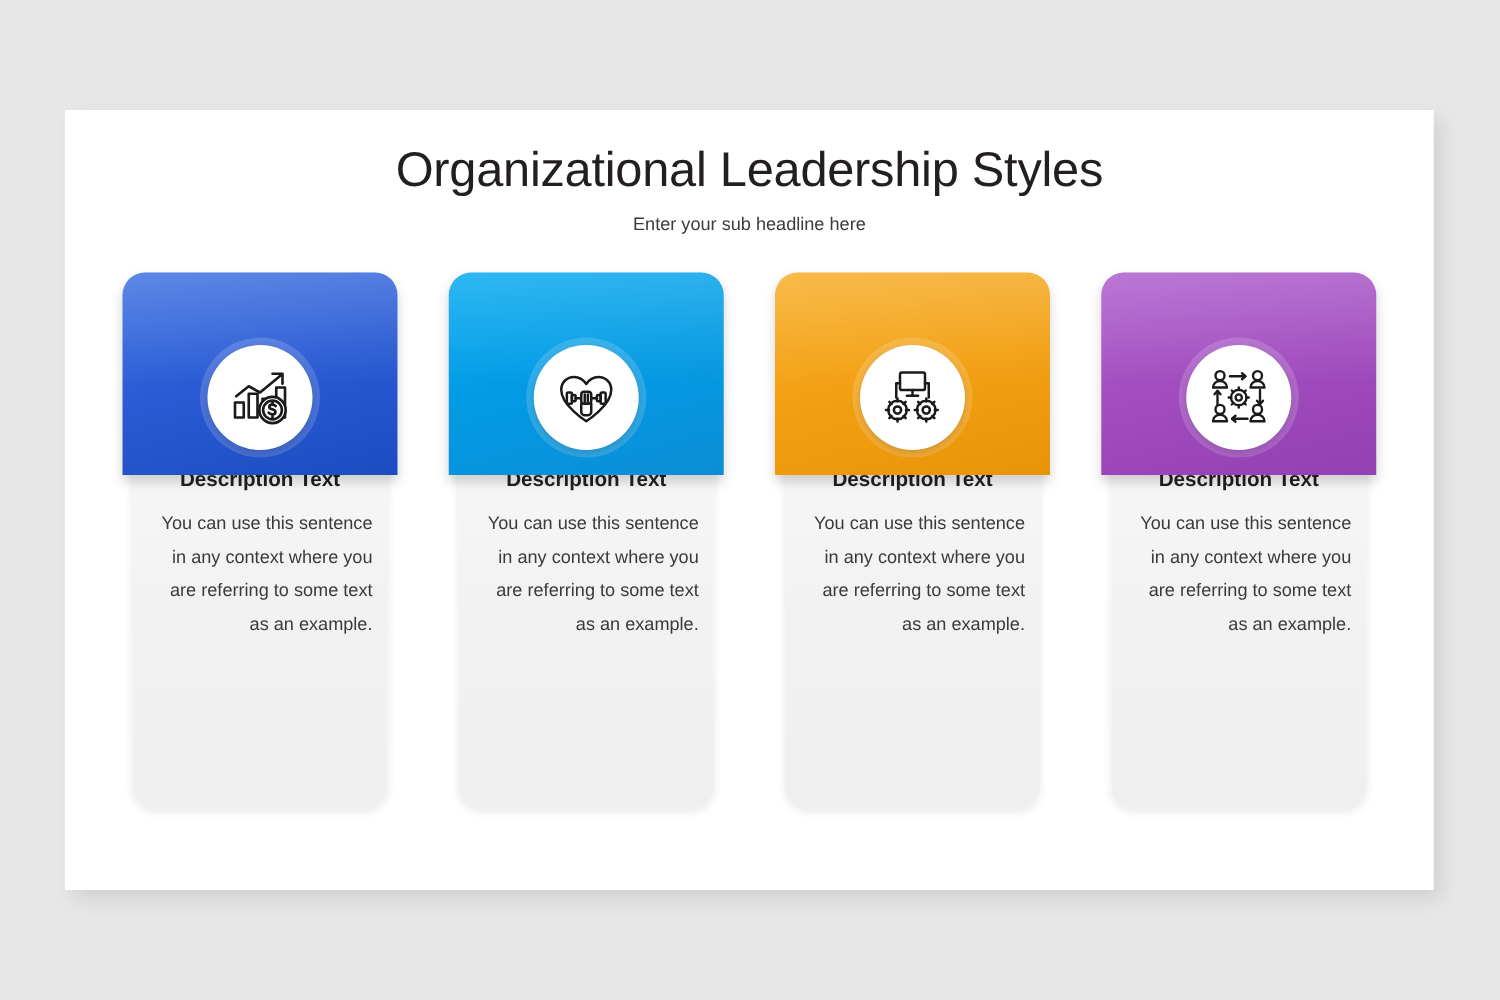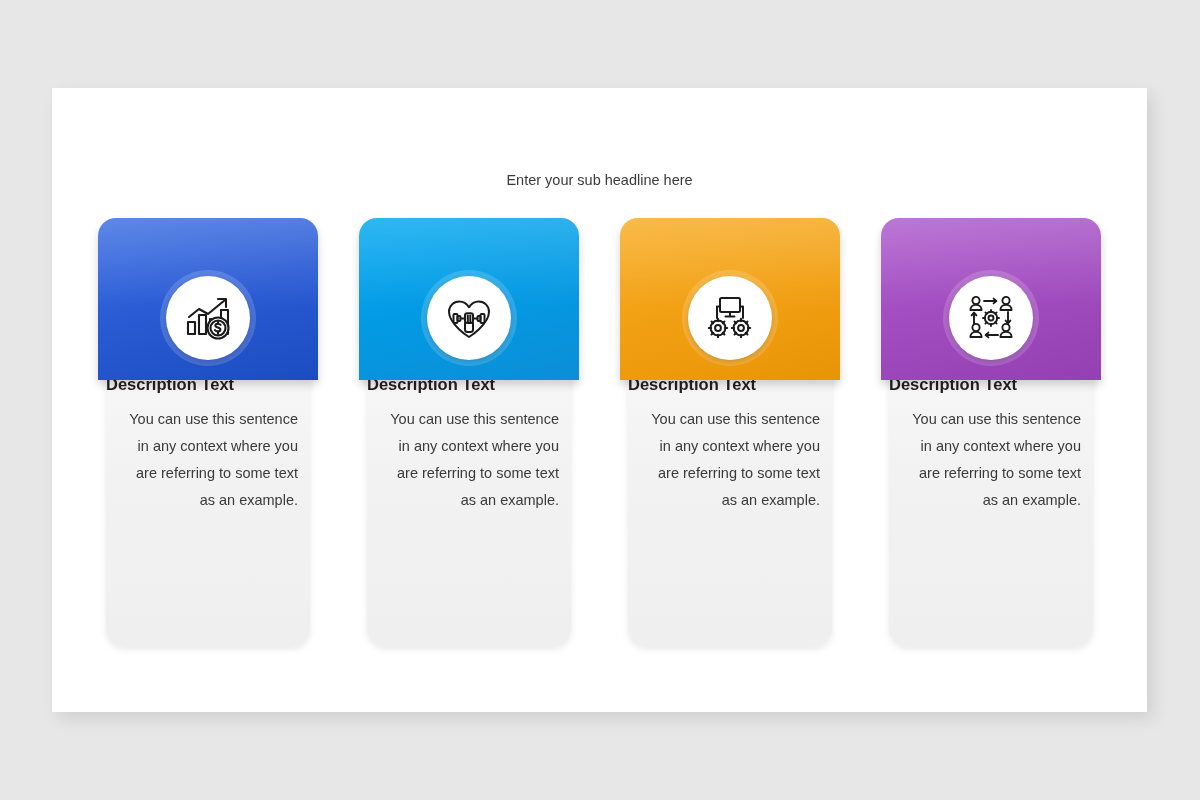--- a/index.html
+++ b/index.html
@@ -146,20 +146,21 @@
   }
 
   .icon-circle svg { display: block; }
 
   
   .desc-title {
     position: absolute;
     left: 0;
     top: 105px;
     width: 100%;
+    text-align: center;
     font-size: 16.5px;
     font-weight: bold;
     color: #231f20;
   }
 
   .desc-body {
     position: absolute;
     left: 12px;
     top: 136px;
     width: 180px;
@@ -167,20 +168,21 @@
     font-size: 14.5px;
     line-height: 27px;
     color: #3a3a3a;
   }
 </style>
 </head>
 <body>
 
 <div id="slide">
 
+  <div id="title">Organizational Leadership Styles</div>
   <div id="subtitle">Enter your sub headline here</div>
 
   <div id="cards">
 
     <div class="card">
       <div class="card-body">
         <svg class="down-arrow" viewBox="0 0 98 74">
           <defs>
             <linearGradient id="ag1" x1="0" y1="0" x2="0" y2="1">
               <stop offset="0%" stop-color="#fdfdfd"></stop>

